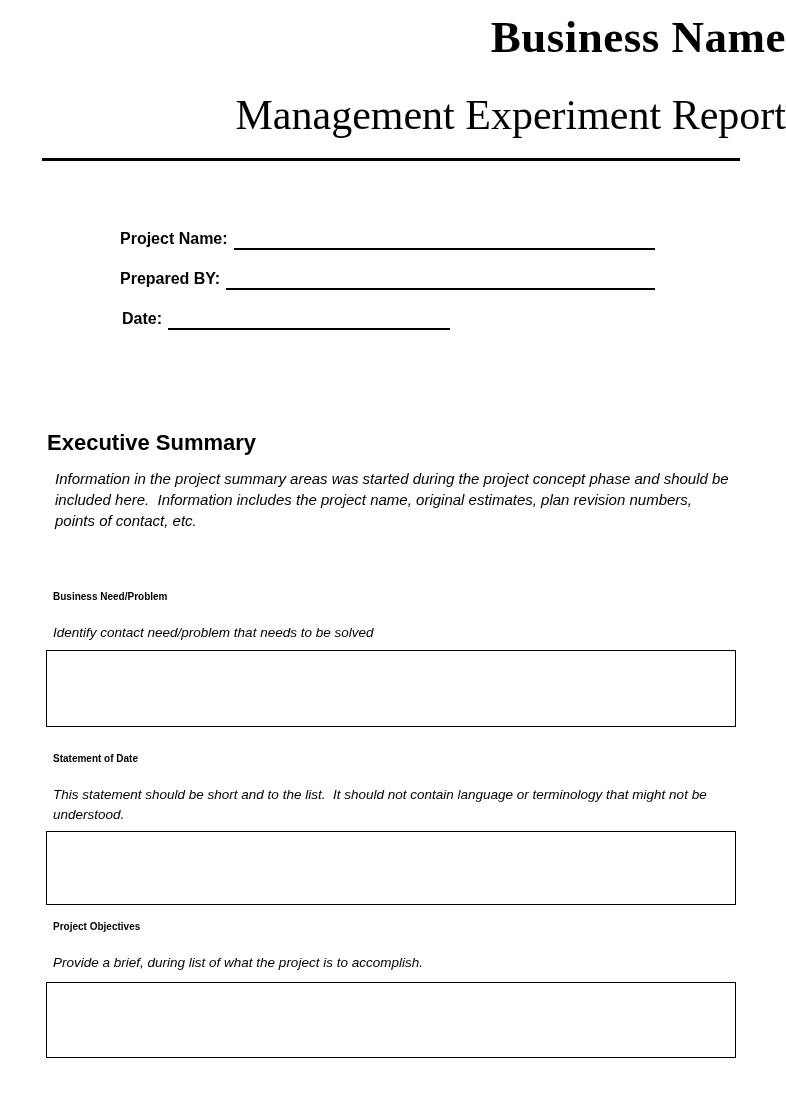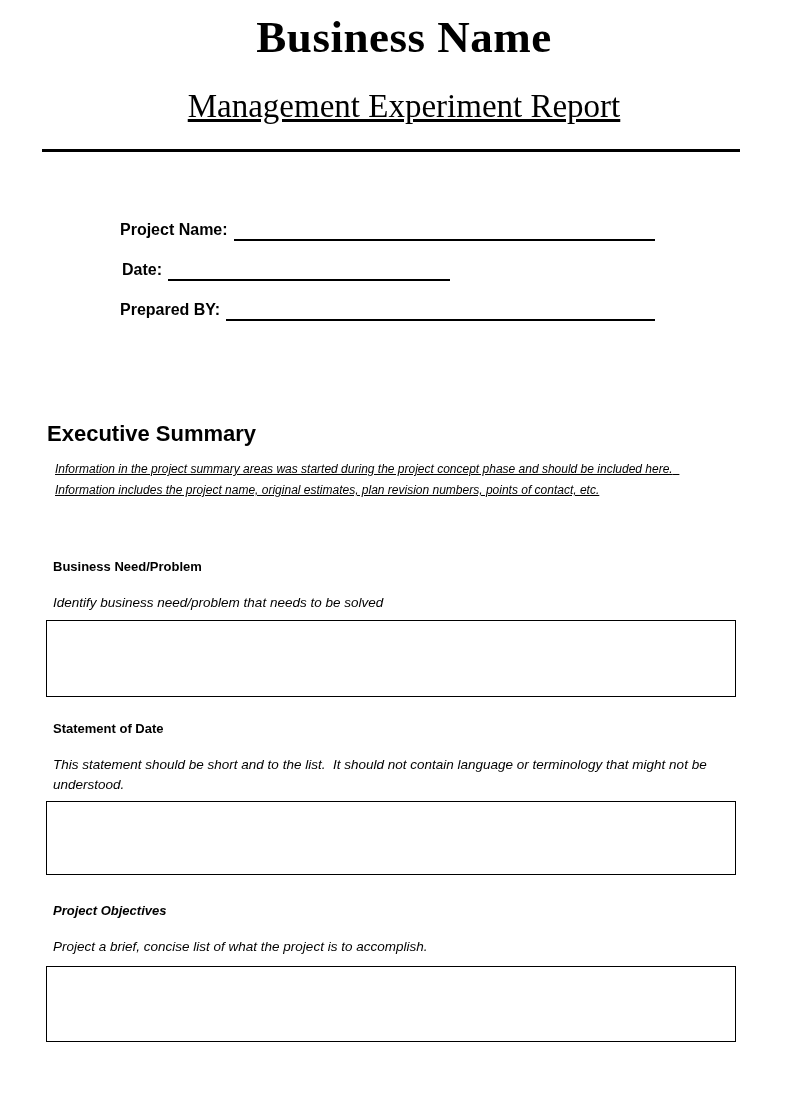--- a/index.html
+++ b/index.html
@@ -8,39 +8,38 @@
     background: #ffffff;
   }
   body {
     width: 786px;
     height: 1104px;
     font-family: "Liberation Sans", sans-serif;
     color: #000000;
     overflow: hidden;
   }
   .doc-header {
-    text-align: center;
+    text-align: right;
     padding-top: 8px;
     padding-left: 22px;
   }
   .doc-title {
     margin: 0;
     font-family: "Liberation Serif", serif;
     font-weight: bold;
     font-size: 45px;
     line-height: 58px;
     letter-spacing: 0.5px;
   }
   .doc-subtitle {
-    margin: 19px 0 0 0;
+    margin: 28px 0 0 0;
     font-family: "Liberation Serif", serif;
     font-weight: normal;
-    font-size: 33px;
+    font-size: 42px;
     line-height: 42px;
-    text-decoration: underline;
   }
   .title-divider {
     height: 0;
     border: none;
     border-top: 3px solid #000000;
     margin: 22px 46px 0 42px;
   }
   .form-area {
     margin: 62px 8px 0 120px;
   }
@@ -71,34 +70,33 @@
   .exec-heading {
     margin: 100px 45px 0 47px;
     font-weight: bold;
     font-size: 22px;
     line-height: 26px;
   }
   .exec-desc {
     margin: 12px 45px 0 55px;
     max-width: 675px;
     font-style: italic;
-    font-size: 12px;
+    font-size: 15px;
     line-height: 21px;
     white-space: pre-wrap;
-    text-decoration: underline;
   }
   .sub-heading {
     margin: 0 45px 0 53px;
     font-weight: bold;
-    font-size: 13px;
+    font-size: 10px;
     line-height: 17px;
   }
   .sub-heading.business-need { margin-top: 57px; }
   .sub-heading.statement     { margin-top: 23px; }
-  .sub-heading.objectives    { margin-top: 27px; font-style: italic; }
+  .sub-heading.objectives    { margin-top: 13px; }
   .sub-desc {
     margin: 18px 45px 0 53px;
     max-width: 660px;
     font-style: italic;
     font-size: 13.5px;
     line-height: 20px;
     white-space: pre-wrap;
   }
   .input-box {
     margin: 7px 0 0 46px;
@@ -120,36 +118,36 @@
   <h2 class="doc-subtitle">Management Experiment Report</h2>
 </div>
 
 <hr class="title-divider">
 
 <div class="form-area">
   <div class="field-row">
     <span class="field-label">Project Name:</span>
     <span class="field-line"></span>
   </div>
+  <div class="field-row">
+    <span class="field-label">Prepared BY:</span>
+    <span class="field-line"></span>
+  </div>
   <div class="field-row short">
     <span class="field-label">Date:</span>
-    <span class="field-line"></span>
-  </div>
-  <div class="field-row">
-    <span class="field-label">Prepared BY:</span>
     <span class="field-line"></span>
   </div>
 </div>
 
 <div class="exec-heading">Executive Summary</div>
 <div class="exec-desc">Information in the project summary areas was started during the project concept phase and should be included here.  Information includes the project name, original estimates, plan revision numbers, points of contact, etc.</div>
 
 <div class="sub-heading business-need">Business Need/Problem</div>
-<div class="sub-desc">Identify business need/problem that needs to be solved</div>
+<div class="sub-desc">Identify contact need/problem that needs to be solved</div>
 <div class="input-box business-need-box"></div>
 
 <div class="sub-heading statement">Statement of Date</div>
 <div class="sub-desc">This statement should be short and to the list.  It should not contain language or terminology that might not be understood.</div>
 <div class="input-box statement-box"></div>
 
 <div class="sub-heading objectives">Project Objectives</div>
-<div class="sub-desc">Project a brief, concise list of what the project is to accomplish.</div>
+<div class="sub-desc">Provide a brief, during list of what the project is to accomplish.</div>
 <div class="input-box objectives-box"></div>
 
 </body></html>

